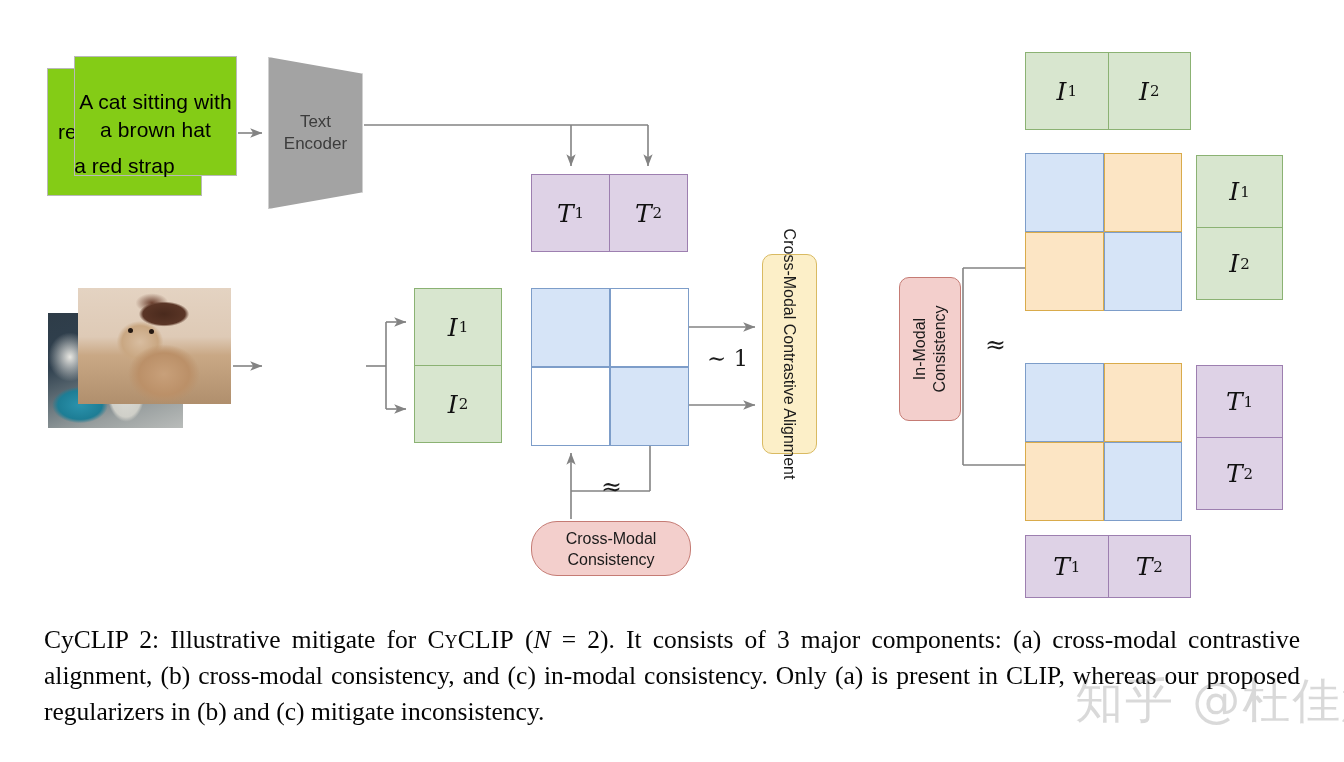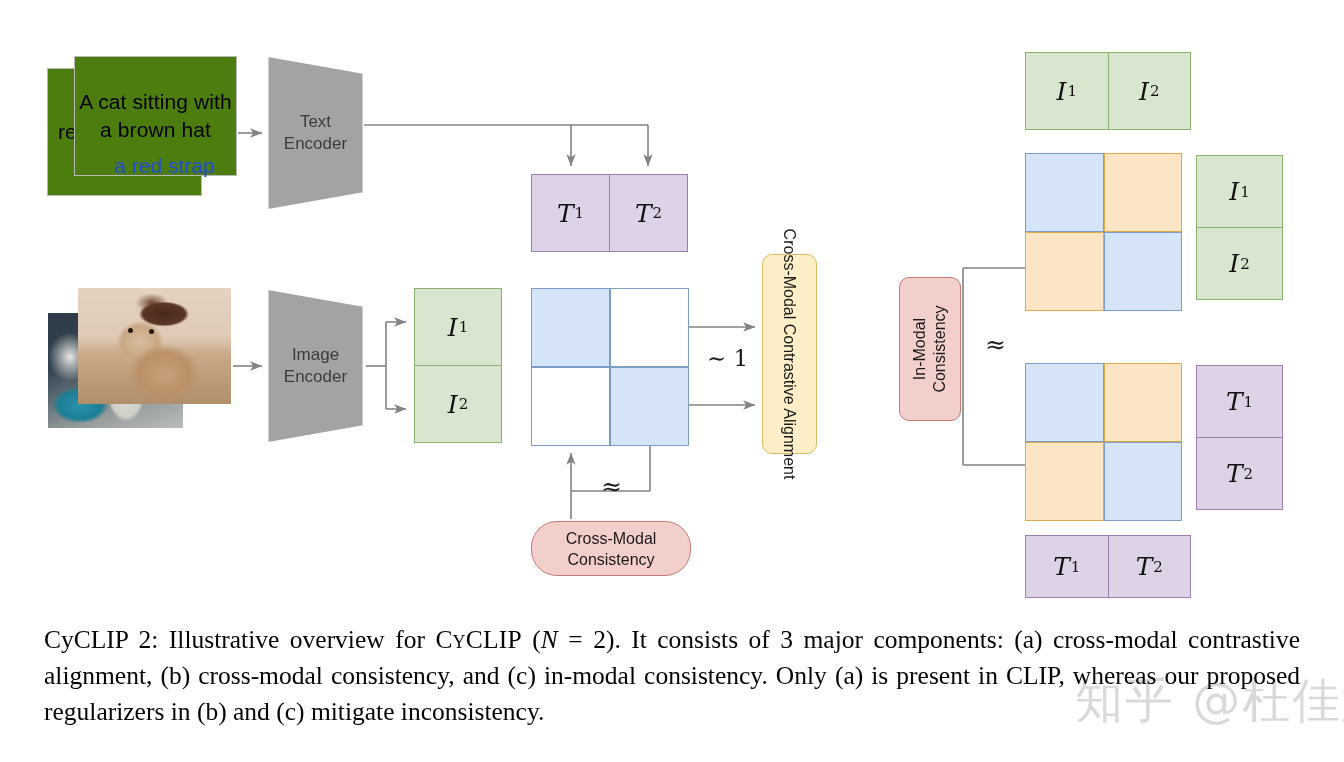--- a/index.html
+++ b/index.html
@@ -17,21 +17,21 @@
   .stage {
     position: absolute;
     left: 0; top: 0;
     width: 1344px;
     height: 762px;
   }
   .abs { position: absolute; }
 
   
   .prompt-card {
-    background: #4d7c0f;
+    background: #84cc16;
     border: 1px solid #b9b9b9;
     box-sizing: border-box;
     display: flex;
     align-items: center;
     justify-content: center;
     text-align: center;
     color: #000000;
     font-size: 21px;
     line-height: 28px;
     letter-spacing: .1px;
@@ -308,29 +308,28 @@
     <path class="wire" d="M571,491 L571,519"></path>
 
     <path class="wire" d="M963,268 L963,465"></path>
     <path class="wire" d="M963,268 L1052,268" marker-end="url(#ah)"></path>
     <path class="wire" d="M963,465 L1052,465" marker-end="url(#ah)"></path>
   </svg>
 
   <div class="abs prompt-card prompt-back">
     <span style="display:block;width:100%;text-align:left;padding-left:4px;">re</span>
   </div>
-  <div class="abs" style="left:47px;top:152px;width:155px;z-index:4;text-align:center;font-size:21px;line-height:28px;color:#1d4ed8;margin-left:40px;">a red strap</div>
+  <div class="abs" style="left:47px;top:152px;width:155px;z-index:4;text-align:center;font-size:21px;line-height:28px;color:#000000;">a red strap</div>
 
   <div class="abs prompt-card prompt-front">A cat sitting with a brown hat</div>
 
   <div class="photo photo-back"></div>
   <div class="photo photo-front"></div>
 
   <div class="abs encoder enc-text">Text Encoder</div>
-  <div class="abs encoder enc-image">Image Encoder</div>
 
   <div class="abs embed purple t-top">
     <div class="embed-cell">
       <span>T</span>
         <sub>1</sub>
     </div>
     <div class="embed-cell">
       <span>T</span>
         <sub>2</sub>
     </div>
@@ -430,18 +429,18 @@
       <span>T</span>
         <sub>1</sub>
     </div>
     <div class="embed-cell">
       <span>T</span>
         <sub>2</sub>
     </div>
   </div>
 
   <div class="abs caption">
-    <span>CyCLIP 2:</span><span> Illustrative overview for </span><span class="sc">CyCLIP</span><span> (</span><i>N</i><span> = 2). It consists of 3 major components: (a) cross-modal contrastive alignment, (b) cross-modal consistency, and (c) in-modal consistency. Only (a) is present in CLIP, whereas our proposed regularizers in (b) and (c) mitigate inconsistency.</span>
+    <span>CyCLIP 2:</span><span> Illustrative mitigate for </span><span class="sc">CyCLIP</span><span> (</span><i>N</i><span> = 2). It consists of 3 major components: (a) cross-modal contrastive alignment, (b) cross-modal consistency, and (c) in-modal consistency. Only (a) is present in CLIP, whereas our proposed regularizers in (b) and (c) mitigate inconsistency.</span>
   </div>
 
   <div class="abs watermark">知乎 @杜佳慧</div>
 
 </div>
 
 </body></html>

